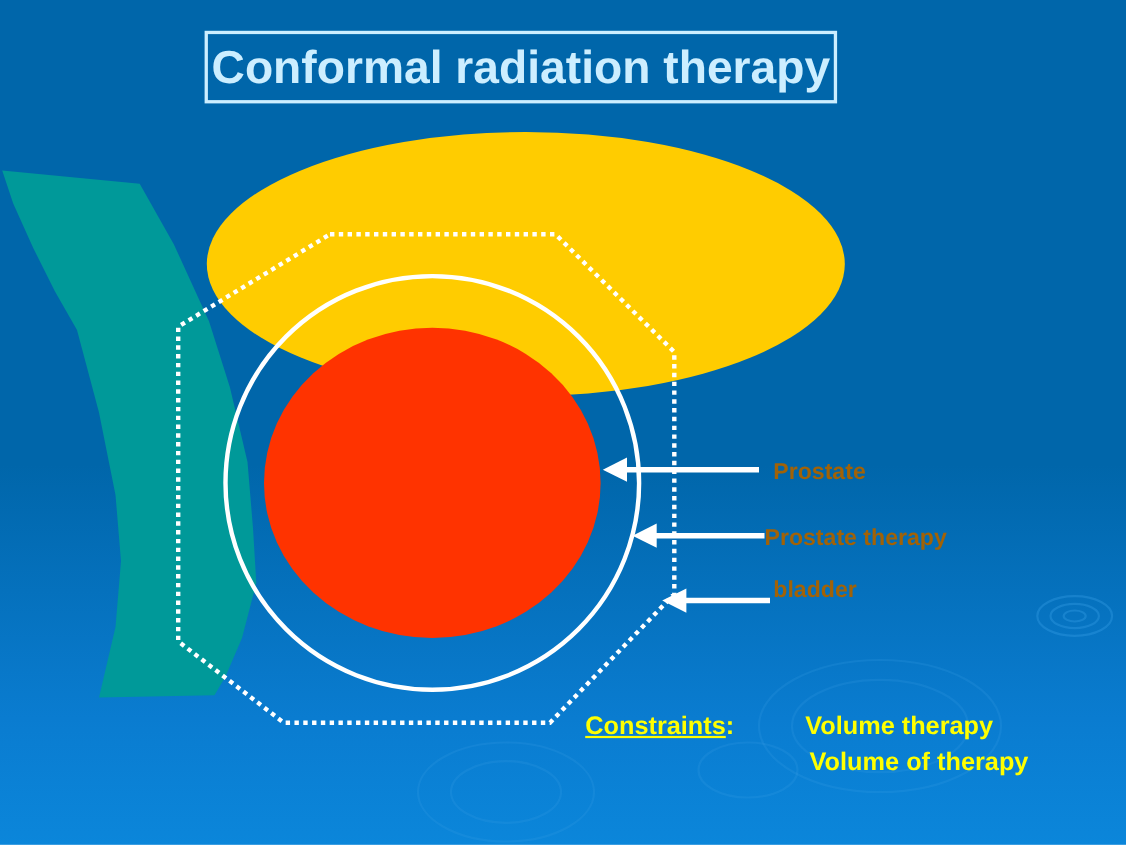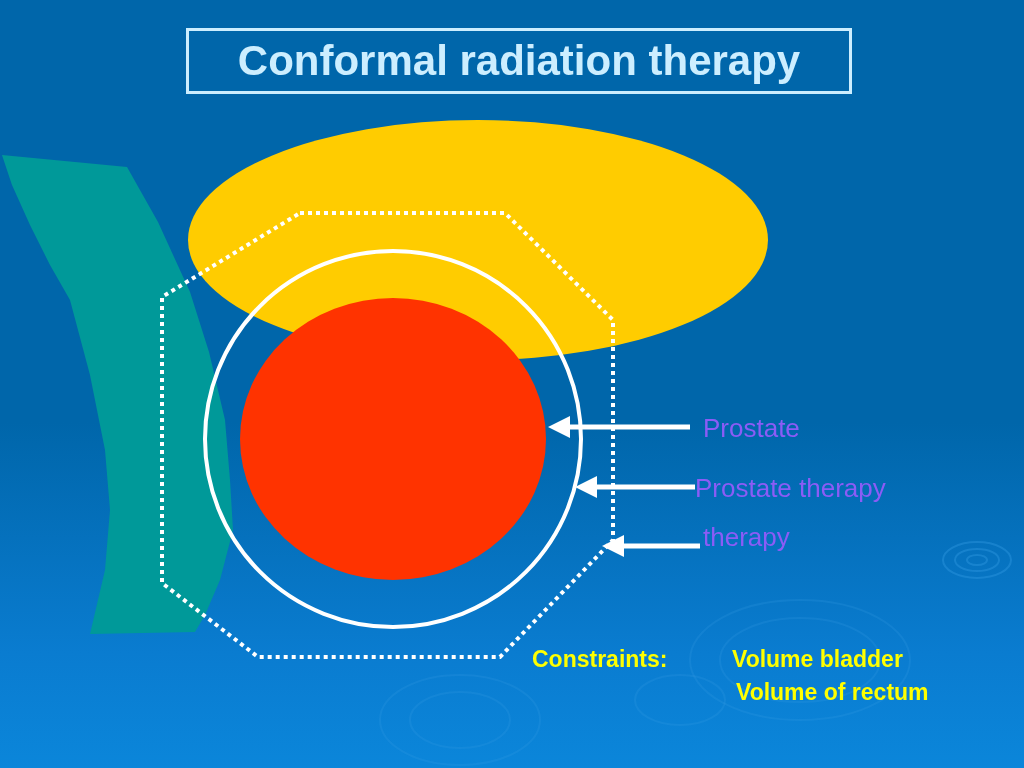--- a/index.html
+++ b/index.html
@@ -3,41 +3,41 @@
 <meta charset="utf-8">
 <style>
   html, body { margin: 0; padding: 0; }
   body {
     width: 1024px; height: 768px; overflow: hidden; position: relative;
     background: linear-gradient(to bottom, #0066aa 0%, #0066aa 55%, #0a7cd0 85%, #0b86da 100%);
     font-family: "Liberation Sans", sans-serif;
   }
   .stage { position: absolute; left: 0; top: 0; width: 1024px; height: 768px; }
   .title-box {
-    position: absolute; left: 186px; top: 28px; width: 666px; height: 66px;
+    position: absolute; left: 186px; top: 28px; width: 575px; height: 66px;
     border: 3px solid #cceeff; box-sizing: border-box;
     display: flex; align-items: center; justify-content: center;
   }
   .title-text {
     color: #cceeff; font-weight: bold; font-size: 42px; letter-spacing: 0px;
     white-space: nowrap;
   }
   .label {
-    position: absolute; color: #8b5cf6; font-weight: normal; font-size: 26px;
+    position: absolute; color: #a16207; font-weight: bold; font-size: 21px;
     line-height: 29px; white-space: nowrap;
   }
   .label-prostate { left: 703px; top: 414px; }
   .label-conformal { left: 695px; top: 474px; }
   .label-conventional { left: 703px; top: 522px; line-height: 30px; }
   .constraints {
     position: absolute; left: 532px; top: 643px;
     color: #ffff00; font-weight: bold; font-size: 23px; line-height: 33px;
   }
   .constraints-heading { position: absolute; left: 0; top: 0; white-space: nowrap; }
-  .constraints-heading .u { }
+  .constraints-heading .u { text-decoration: underline; }
   .constraints-list { position: absolute; left: 200px; top: 0; white-space: nowrap; }
   .constraints-list div:nth-child(n+2) { margin-left: 4px; }
 </style>
 </head>
 <body>
 
 <div class="stage">
   <svg width="1024" height="768" viewBox="0 0 1024 768" style="position:absolute;left:0;top:0">
 
     <g fill="none" stroke="#3aa0e8" stroke-opacity="0.35" stroke-width="2">
@@ -75,23 +75,23 @@
     </g>
   </svg>
 
   <div class="title-box">
     <span class="title-text">Conformal radiation therapy</span>
   </div>
 
   <div class="label label-prostate">Prostate</div>
   <div class="label label-conformal">Prostate therapy</div>
   <div class="label label-conventional">
-    <div>therapy</div>
+    <div>bladder</div>
   </div>
 
   <div class="constraints">
     <div class="constraints-heading"><span class="u">Constraints</span><span>:</span></div>
     <div class="constraints-list">
-      <div>Volume bladder</div>
-      <div>Volume of rectum</div>
+      <div>Volume therapy</div>
+      <div>Volume of therapy</div>
     </div>
   </div>
 </div>
 
 </body></html>

